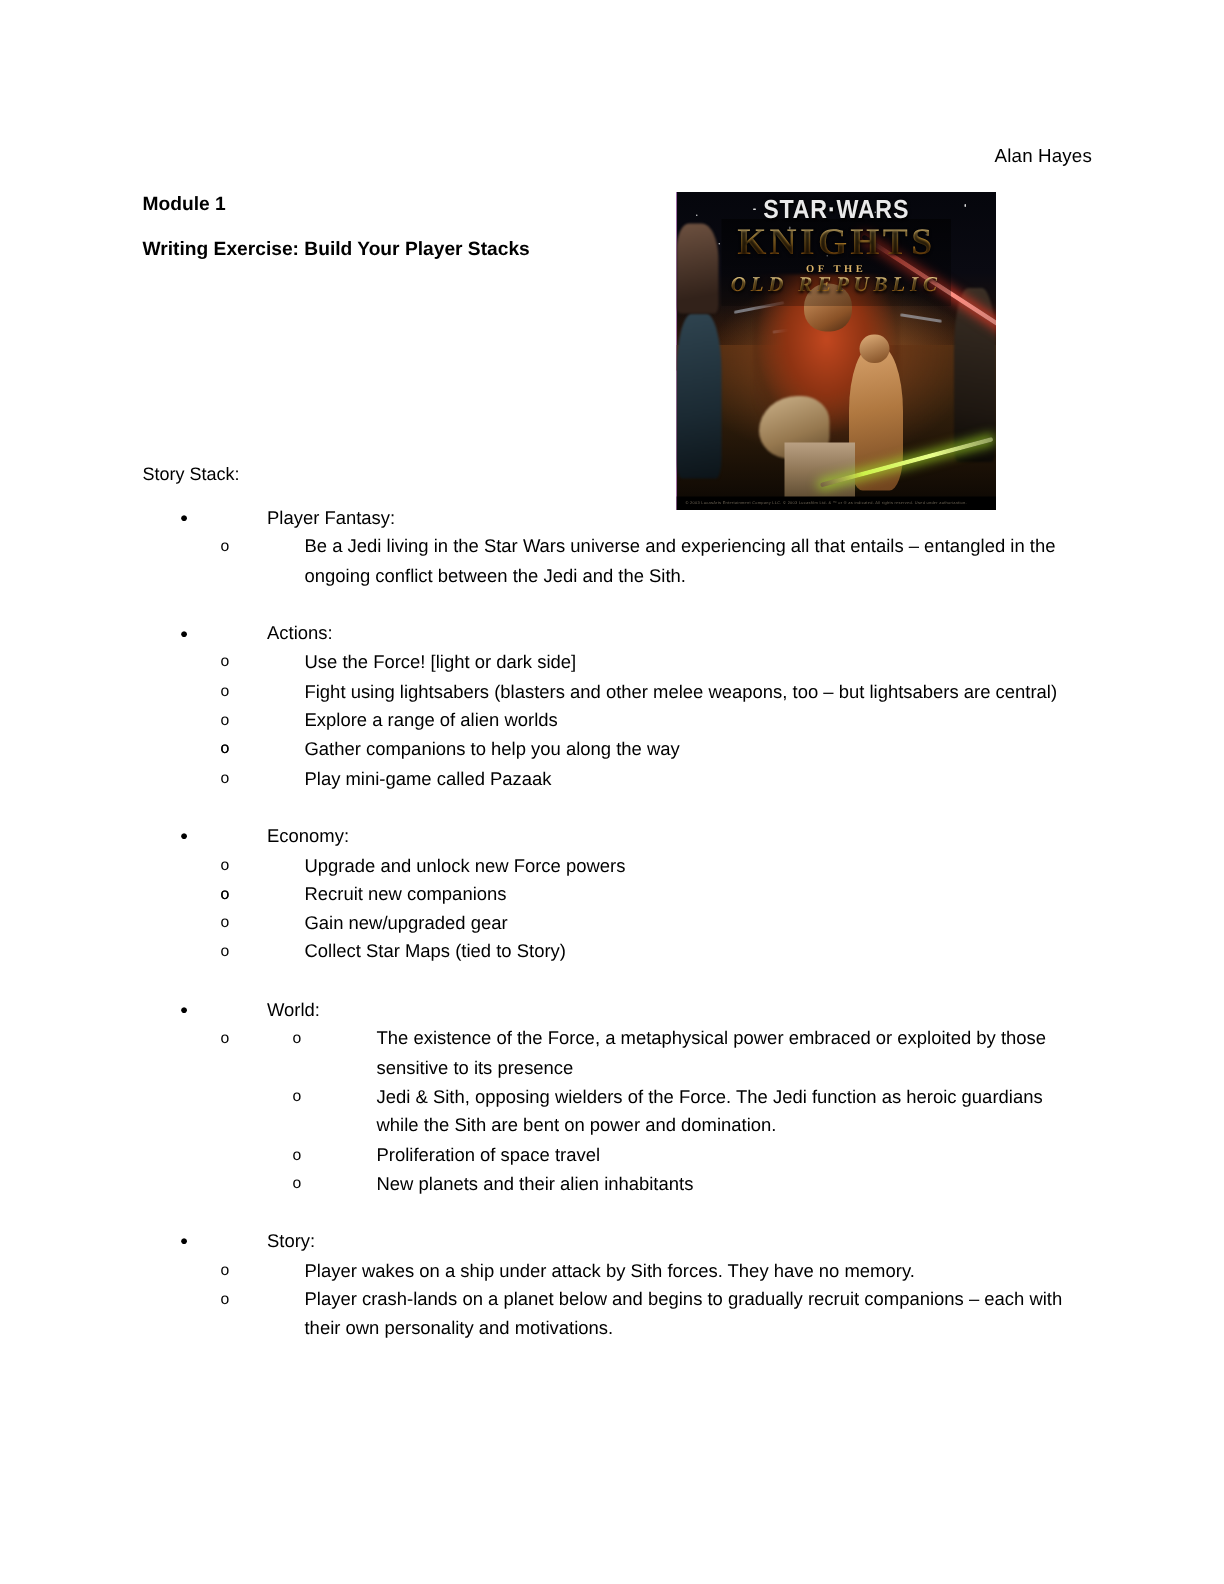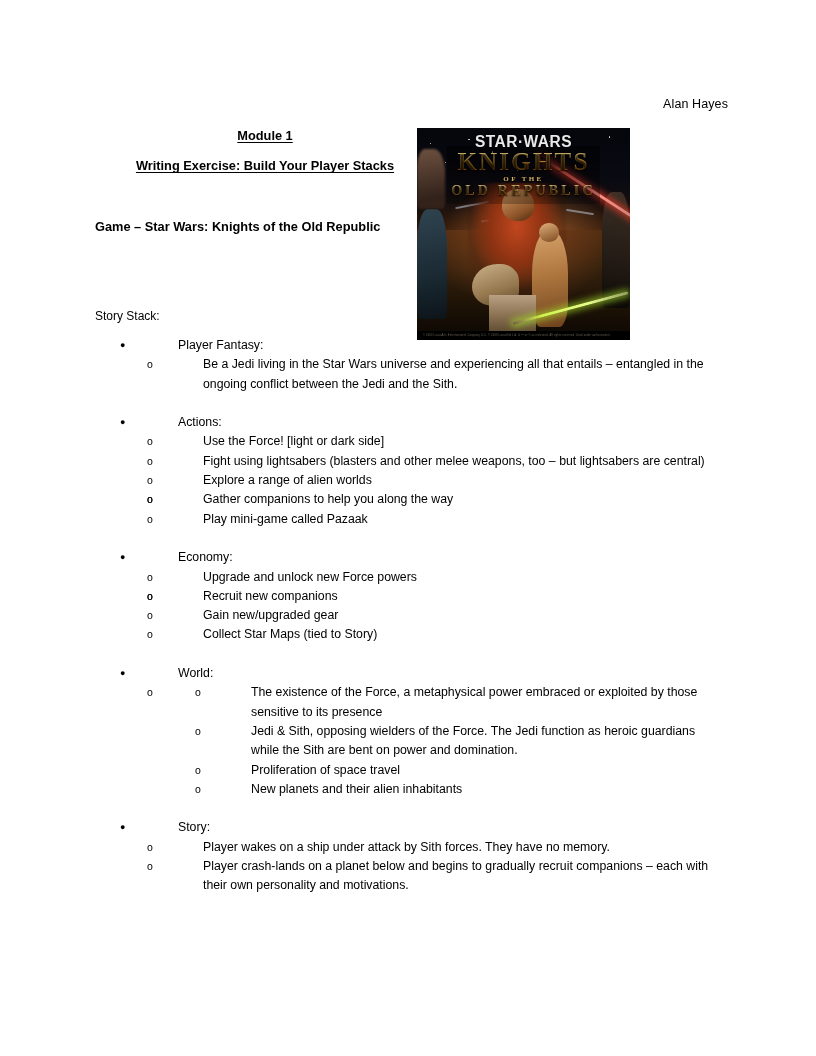--- a/index.html
+++ b/index.html
@@ -37,23 +37,21 @@
     top: 126px;
     width: 340px;
   }
   .h-line {
     font-size: 12.8px;
     font-weight: bold;
     line-height: 19.3px;
     white-space: nowrap;
   }
   .h-underline {
-    text-decoration: underline;
     text-underline-offset: 2px;
-    text-align: center;
   }
   .h-gap-sm { height: 11px; }
 
   .game-line {
     position: absolute;
     left: 95px;
     top: 217px;
     font-size: 12.8px;
     font-weight: bold;
     line-height: 19.3px;
@@ -66,21 +64,21 @@
     top: 307px;
     font-size: 12px;
     font-weight: normal;
     line-height: 19.3px;
     white-space: nowrap;
   }
 
   
   .cover-art {
     position: absolute;
-    left: 417px;
+    left: 451px;
     top: 128px;
     width: 213px;
     height: 212px;
     background: #a21caf;
     overflow: hidden;
   }
   .ca-sky {
     position: absolute;
     left: 0; top: 0; right: 0; height: 56%;
     background:
@@ -249,20 +247,21 @@
     font-weight: bold;
     font-size: 14px;
     letter-spacing: 3.2px;
     display: block;
     margin-top: 1px;
     background: linear-gradient(180deg, #ffe7a0 0%, #dda13a 45%, #9a5d11 85%);
     -webkit-background-clip: text;
     background-clip: text;
     color: transparent;
     text-shadow: 0 1px 2px rgba(0,0,0,0.9);
+    font-style: italic;
   }
   .ca-title-plate {
     position: absolute;
     left: 14%; top: 18px;
     width: 72%; height: 58px;
     background: linear-gradient(180deg, rgba(0,0,0,0.55), rgba(0,0,0,0.25));
     z-index: 5;
   }
   .ca-bottom-bar {
     position: absolute;
@@ -322,21 +321,20 @@
 <div class="page">
 
   <div class="author-line">Alan Hayes</div>
 
   <div class="heading-block">
     <div class="h-line h-underline">Module 1</div>
     <div class="h-gap-sm"></div>
     <div class="h-line h-underline">Writing Exercise:  Build Your Player Stacks</div>
   </div>
 
-  <div class="game-line">Game – Star Wars: Knights of the Old Republic</div>
 
   <div class="story-stack-line">Story Stack:</div>
 
   <div class="cover-art">
     <div class="ca-sky"></div>
 
     <div class="ca-star" style="left:6%;top:7%;width:1.6px;height:1.6px;"></div>
     <div class="ca-star" style="left:13%;top:16%;width:1.2px;height:1.2px;"></div>
     <div class="ca-star" style="left:24%;top:5%;width:1.8px;height:1.8px;"></div>
     <div class="ca-star" style="left:35%;top:11%;width:1.2px;height:1.2px;"></div>

